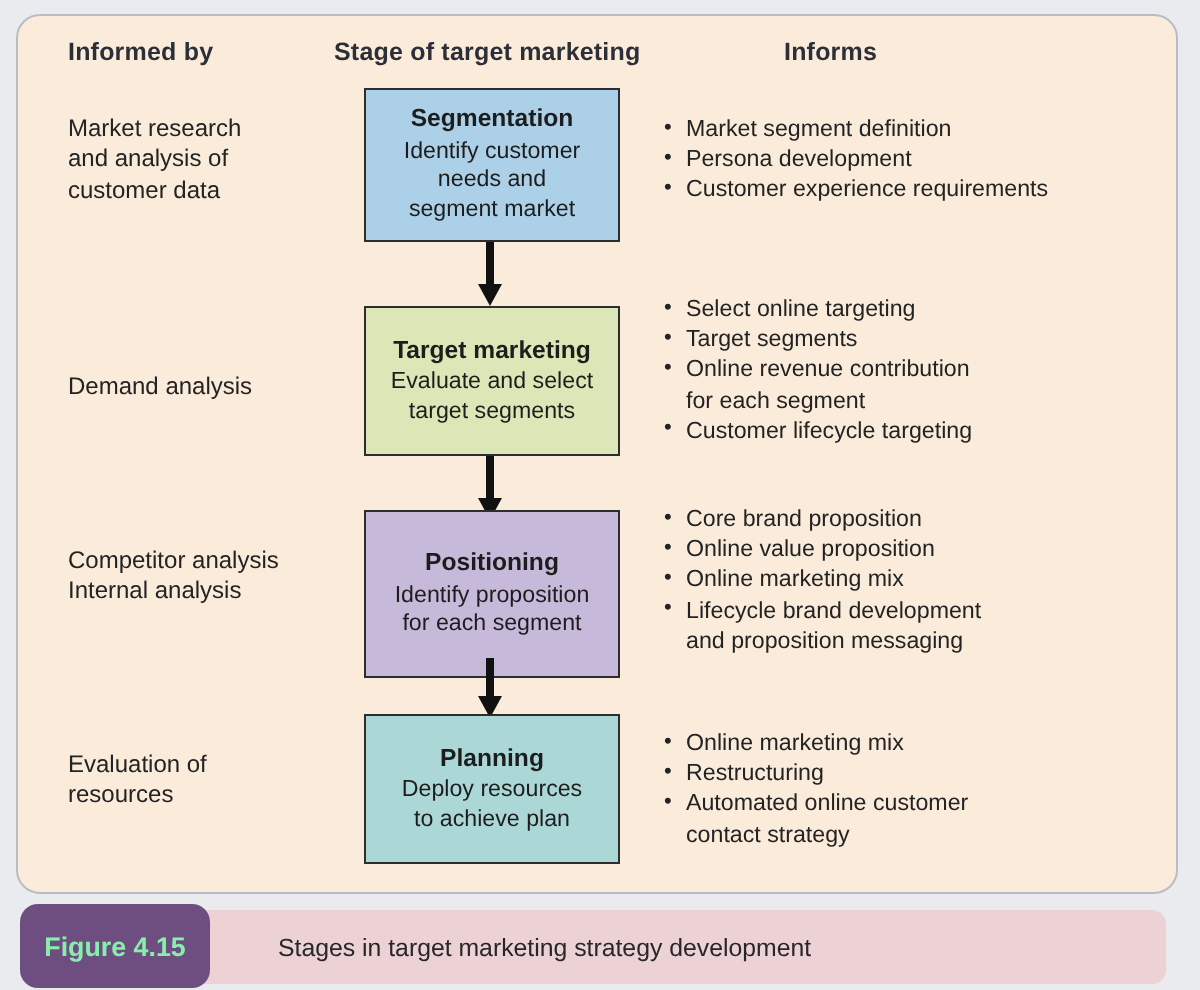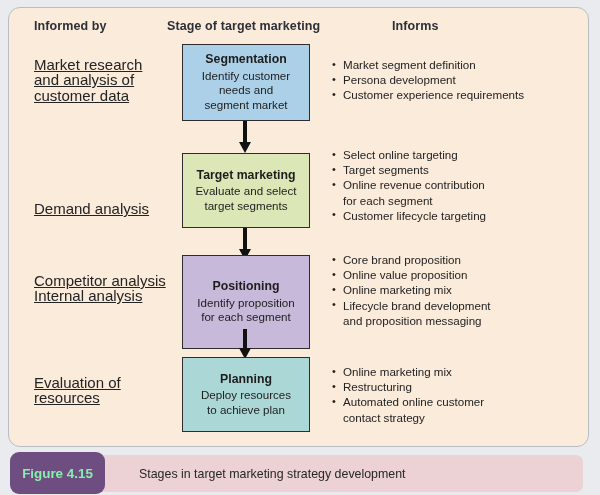--- a/index.html
+++ b/index.html
@@ -46,24 +46,23 @@
   }
   .hdr-informed-by { left: 34px;  top: 19px; }
   .hdr-stage       { left: 167px; top: 19px; text-align: right; }
   .hdr-informs     { left: 392px; top: 19px; }
 
   
   .left-text {
     position: absolute;
     left: 34px;
     width: 145px;
-    font-size: 15px;
+    font-size: 12px;
     line-height: 15.4px;
     color: #232323;
-    text-decoration: underline;
   }
   .left-text div { white-space: nowrap; }
 
   
   .stage-box {
     position: absolute;
     left: 182px;
     width: 128px;
     border: 1.4px solid #2d2d2d;
     box-sizing: border-box;
@@ -196,21 +195,21 @@
     <div class="bullet-item">Market segment definition</div>
     <div class="bullet-item">Persona development</div>
     <div class="bullet-item">Customer experience requirements</div>
   </div>
 
   <div class="arrow" style="top:121px; height:32px;">
     <div class="shaft" style="height:22px;"></div>
     <div class="head" style="top:21px;"></div>
   </div>
 
-  <div class="left-text" style="top:201px;">
+  <div class="left-text" style="top:186px;">
     <div>Demand analysis</div>
   </div>
 
   <div class="stage-box" style="top:153px; height:75px; background:#dbe7b6;">
     <div class="stage-title">Target marketing</div>
     <div class="stage-desc">Evaluate and select</div>
     <div class="stage-desc">target segments</div>
   </div>
 
   <div class="bullet-list" style="top:147px;">
@@ -224,21 +223,21 @@
   <div class="arrow" style="top:228px; height:32px;">
     <div class="shaft" style="height:22px;"></div>
     <div class="head" style="top:21px;"></div>
   </div>
 
   <div class="left-text" style="top:273px;">
     <div>Competitor analysis</div>
     <div>Internal analysis</div>
   </div>
 
-  <div class="stage-box" style="top:255px; height:94px; background:#c6b9da;">
+  <div class="stage-box" style="top:255px; height:84px; background:#c6b9da;">
     <div class="stage-title">Positioning</div>
     <div class="stage-desc">Identify proposition</div>
     <div class="stage-desc">for each segment</div>
   </div>
 
   <div class="bullet-list" style="top:252px;">
     <div class="bullet-item">Core brand proposition</div>
     <div class="bullet-item">Online value proposition</div>
     <div class="bullet-item">Online marketing mix</div>
     <div class="bullet-item">Lifecycle brand development</div>

